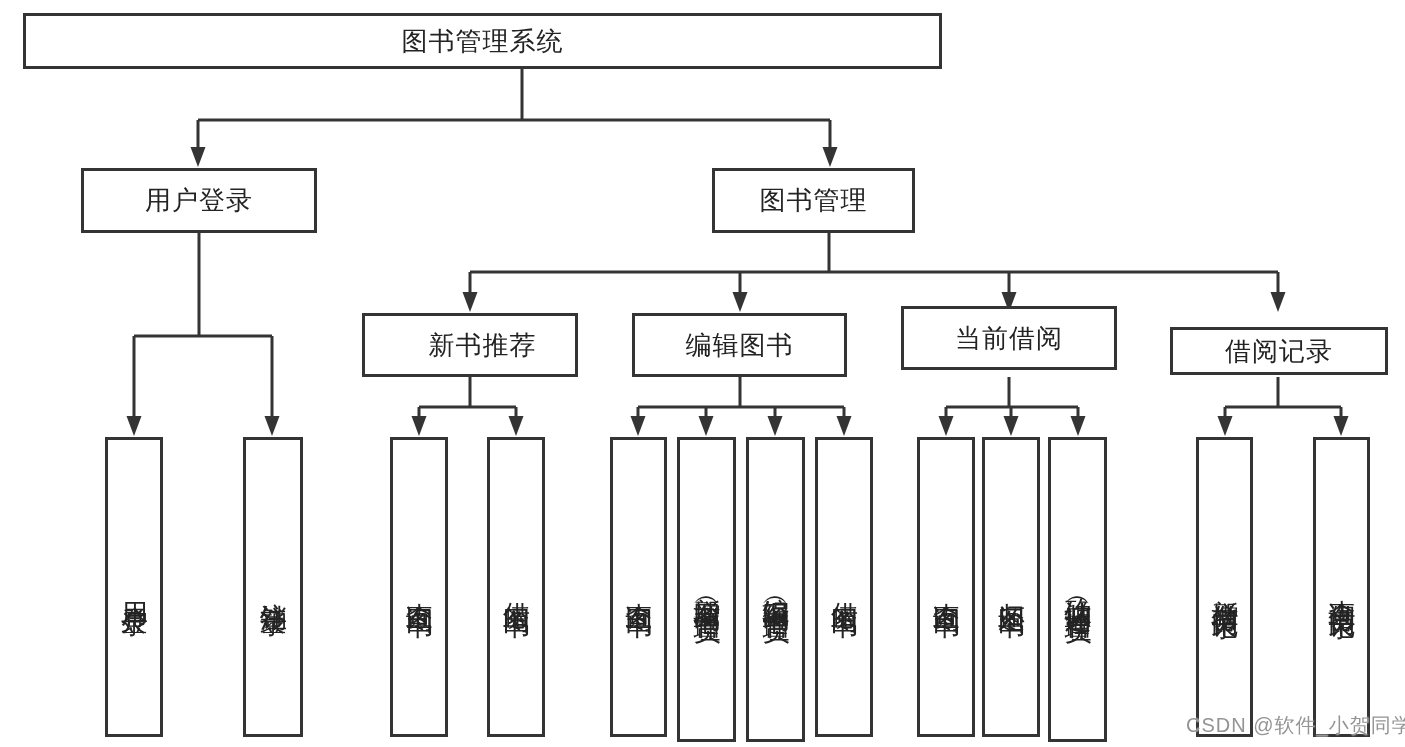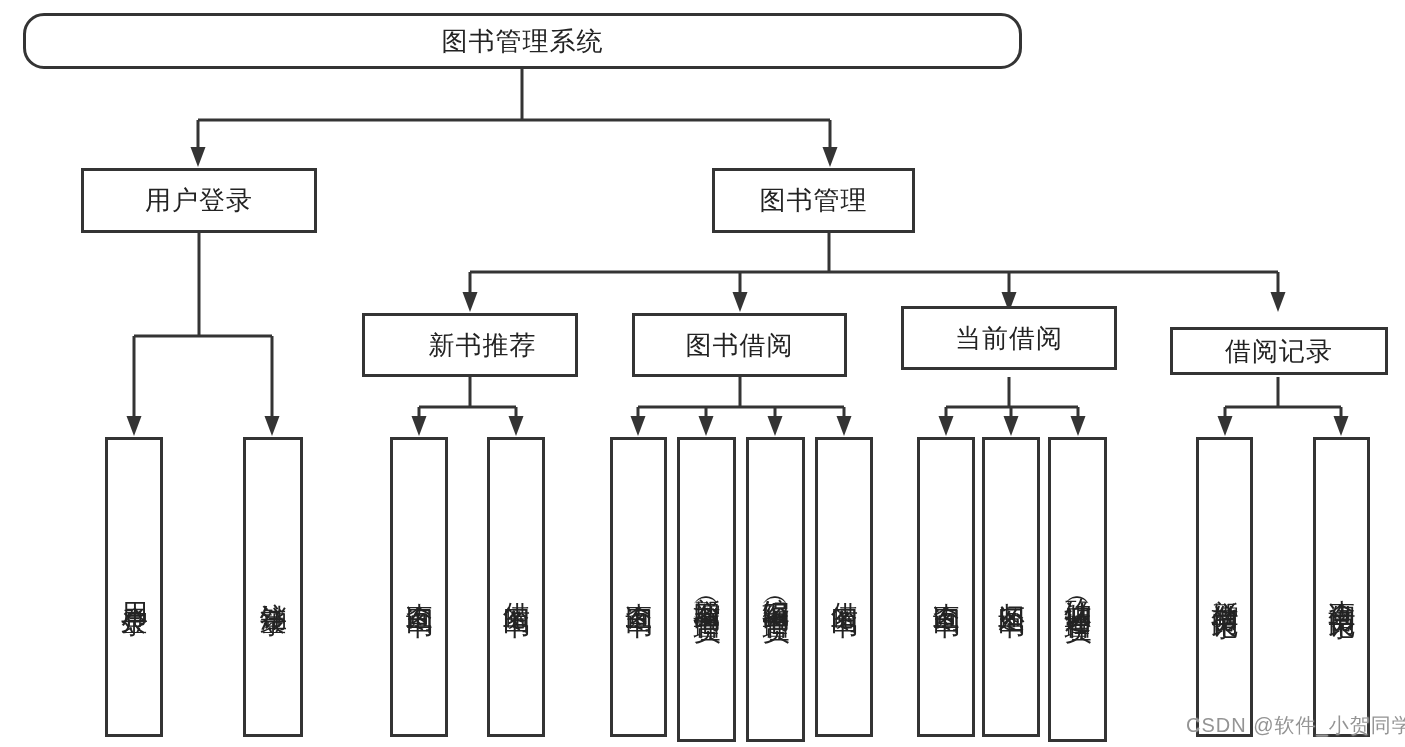--- a/index.html
+++ b/index.html
@@ -71,27 +71,27 @@
       <polygon points="767.5,416 782.5,416 775,436"></polygon>
       <polygon points="836.5,416 851.5,416 844,436"></polygon>
       <polygon points="938.5,416 953.5,416 946,436"></polygon>
       <polygon points="1003.5,416 1018.5,416 1011,436"></polygon>
       <polygon points="1070.5,416 1085.5,416 1078,436"></polygon>
       <polygon points="1217.5,416 1232.5,416 1225,436"></polygon>
       <polygon points="1333.5,416 1348.5,416 1341,436"></polygon>
     </g>
   </svg>
 
-  <div class="hbox" style="left:23px; top:13px; width:999px; height:56px;border-radius:21px;">图书管理系统</div>
+  <div class="hbox" style="left:23px; top:13px; width:919px; height:56px;">图书管理系统</div>
 
   <div class="hbox" style="left:81px; top:168px; width:236px; height:65px;">用户登录</div>
   <div class="hbox" style="left:712px; top:168px; width:203px; height:65px;">图书管理</div>
 
   <div class="hbox" style="left:362px; top:313px; width:216px; height:64px;padding-left:25px;">新书推荐</div>
-  <div class="hbox" style="left:632px; top:313px; width:215px; height:64px;">图书借阅</div>
+  <div class="hbox" style="left:632px; top:313px; width:215px; height:64px;">编辑图书</div>
   <div class="hbox" style="left:901px; top:306px; width:216px; height:64px;">当前借阅</div>
   <div class="hbox" style="left:1170px; top:327px; width:218px; height:48px;">借阅记录</div>
 
   <div class="vbox" style="left:105px; top:437px; width:58px; height:300px;">用户登录</div>
   <div class="vbox" style="left:243px; top:437px; width:60px; height:300px;">注销登录</div>
 
   <div class="vbox" style="left:390px; top:437px; width:58px; height:300px;">查询图书</div>
   <div class="vbox" style="left:487px; top:437px; width:58px; height:300px;">借阅图书</div>
 
   <div class="vbox" style="left:610px; top:437px; width:57px; height:300px;">查询图书</div>

